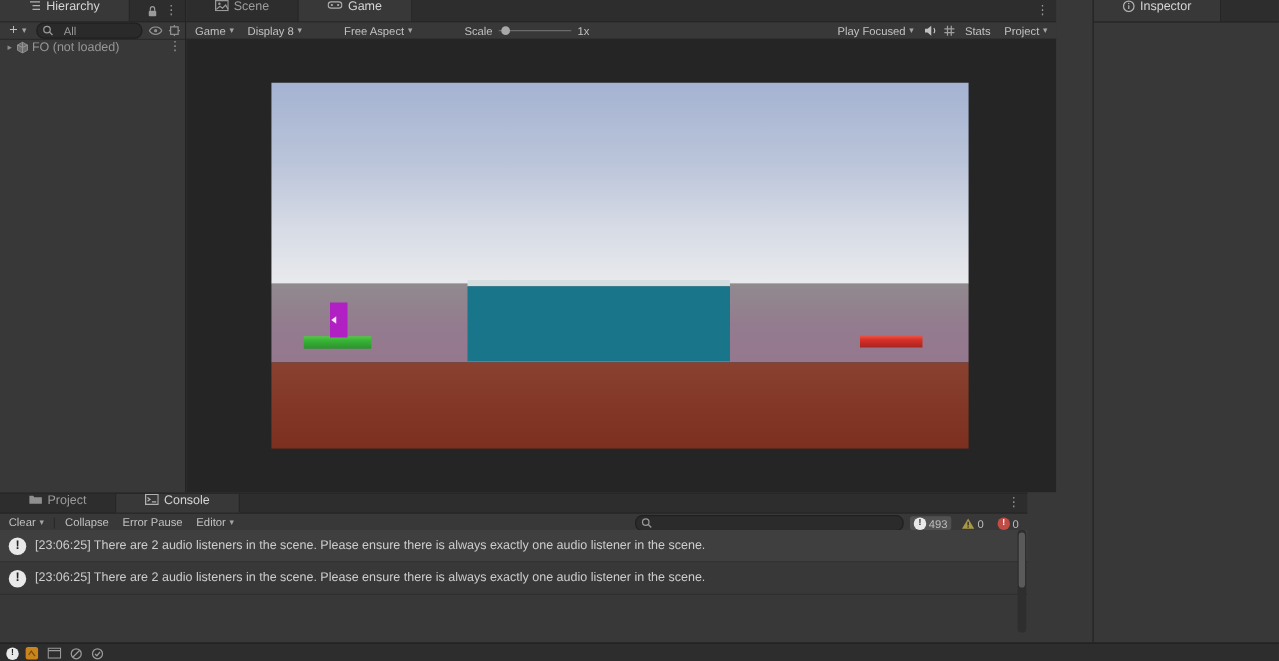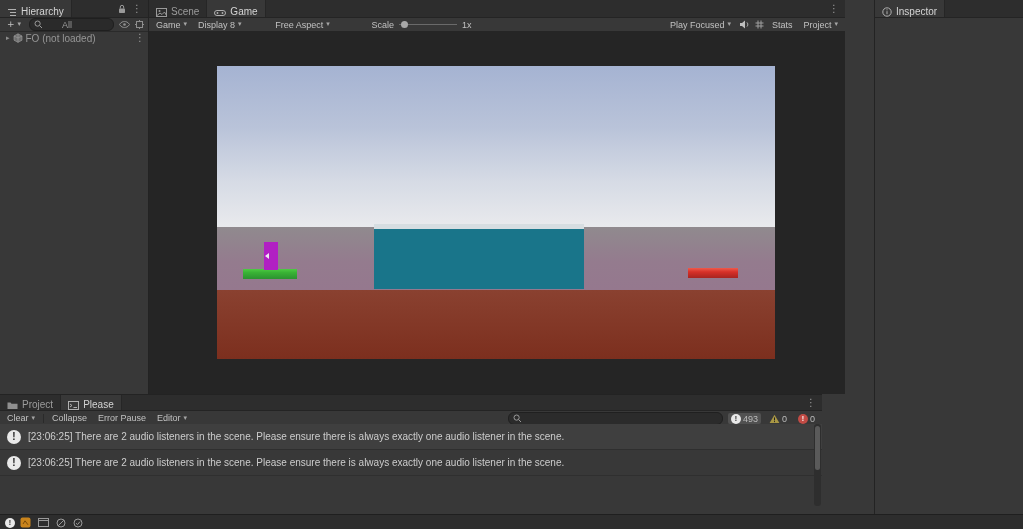--- a/index.html
+++ b/index.html
@@ -6,35 +6,35 @@
   body{width:1023px;height:529px;position:relative;overflow:hidden;background:#383838;
        font-family:"Liberation Sans","DejaVu Sans",sans-serif;font-size:10px;color:#c6c6c6;
        -webkit-font-smoothing:antialiased}
   .panel{position:absolute;background:#383838;overflow:hidden}
   #hierarchy-panel{left:0;top:0;width:148px;height:394px;border-right:1px solid #232323}
   #center-panel{left:149px;top:0;width:696px;height:394px}
   #inspector-panel{left:874px;top:0;width:177px;height:514px;border-left:1px solid #232323}
   #bottom-panel{left:0;top:394px;width:822px;height:120px;border-top:1px solid #232323}
 
   .tabbar{height:17px;background:#2d2d2d;display:flex;align-items:stretch;border-bottom:1px solid #242424}
-  .tab{display:flex;align-items:flex-end;gap:4px;padding:0 7px;color:#9c9c9c;border-right:1px solid #262626}
+  .tab{display:flex;align-items:flex-start;gap:4px;padding:0 23px;color:#9c9c9c;border-right:1px solid #262626}
   .tab.active{background:#383838;color:#d4d4d4}
   .spacer{flex:1}
   .tabbar-right{display:flex;align-items:center;gap:6px;padding:0 6px}
   .glyph{font-family:"DejaVu Sans",sans-serif;line-height:1}
   .kebab{color:#9a9a9a;font-size:10px}
   .caret{font-size:7px;color:#a5a5a5;margin-left:2px}
   .icon{display:inline-flex;align-items:center;justify-content:center;flex:none}
 
   .toolbar{height:13px;background:#383838;border-bottom:1px solid #2a2a2a;display:flex;align-items:center;
            font-size:9px;color:#c2c2c2;padding:0 4px;gap:5px}
   .tb-btn{display:inline-flex;align-items:center;gap:1px;padding:0 3px;cursor:default;white-space:nowrap}
 
   
-  .searchfield{flex:1;display:flex;align-items:center;gap:19px;height:11px;background:#2a2a2a;
+  .searchfield{flex:1;display:flex;align-items:center;gap:8px;height:11px;background:#2a2a2a;
                border:1px solid #1f1f1f;border-radius:6px;padding:0 4px;color:#9a9a9a;min-width:0}
   .tree-row{height:12px;display:flex;align-items:center;gap:3px;padding:0 3px 0 6px;color:#969696}
   .tree-row .label{flex:1;white-space:nowrap;overflow:hidden}
   .expander{font-size:7px;color:#8d8d8d}
 
   
   #game-viewport{position:absolute;left:0;top:31px;width:696px;height:363px;background:#252525}
   #scene{position:absolute;left:68px;top:35px;width:558px;height:293px;overflow:hidden}
   .sky{position:absolute;left:0;top:0;width:558px;height:161px;
        background:linear-gradient(#a5b3d2 0%,#b9c3d9 38%,#d6dbe5 72%,#e9eaed 100%)}
@@ -279,21 +279,21 @@
       </span>
       <span>Project</span>
     </div>
     <div class="tab active">
       <span class="icon">
         <svg width="11" height="9" viewBox="0 0 11 9">
             <rect x="0.5" y="0.5" width="10" height="8" fill="none" stroke="#b0b0b0"></rect>
             <path d="M2 3l2 1.5L2 6M5.5 6.5H9" stroke="#b0b0b0" fill="none"></path>
           </svg>
       </span>
-      <span>Please</span>
+      <span>Console</span>
     </div>
     <div class="spacer"></div>
     <div class="tabbar-right">
       <span class="glyph kebab">⋮</span>
     </div>
   </div>
 
   <div class="toolbar" id="console-toolbar">
     <span class="tb-btn">
       <span>Clear</span>

